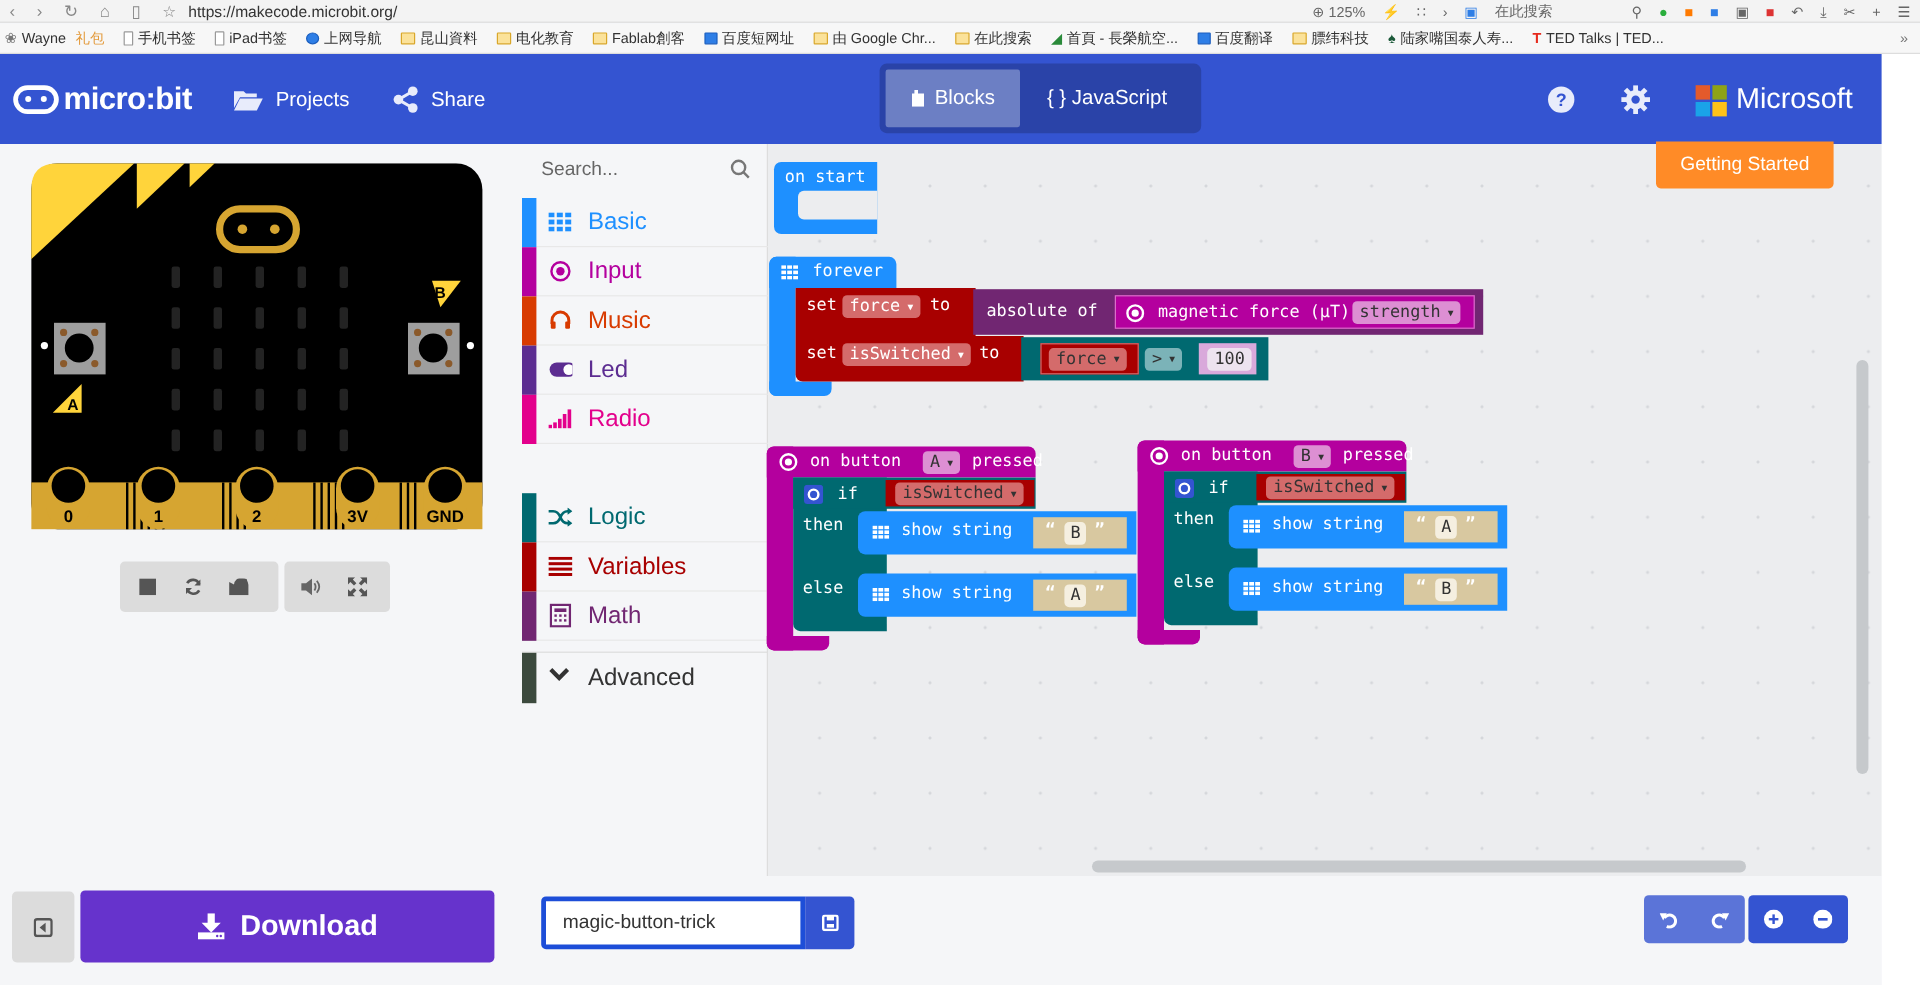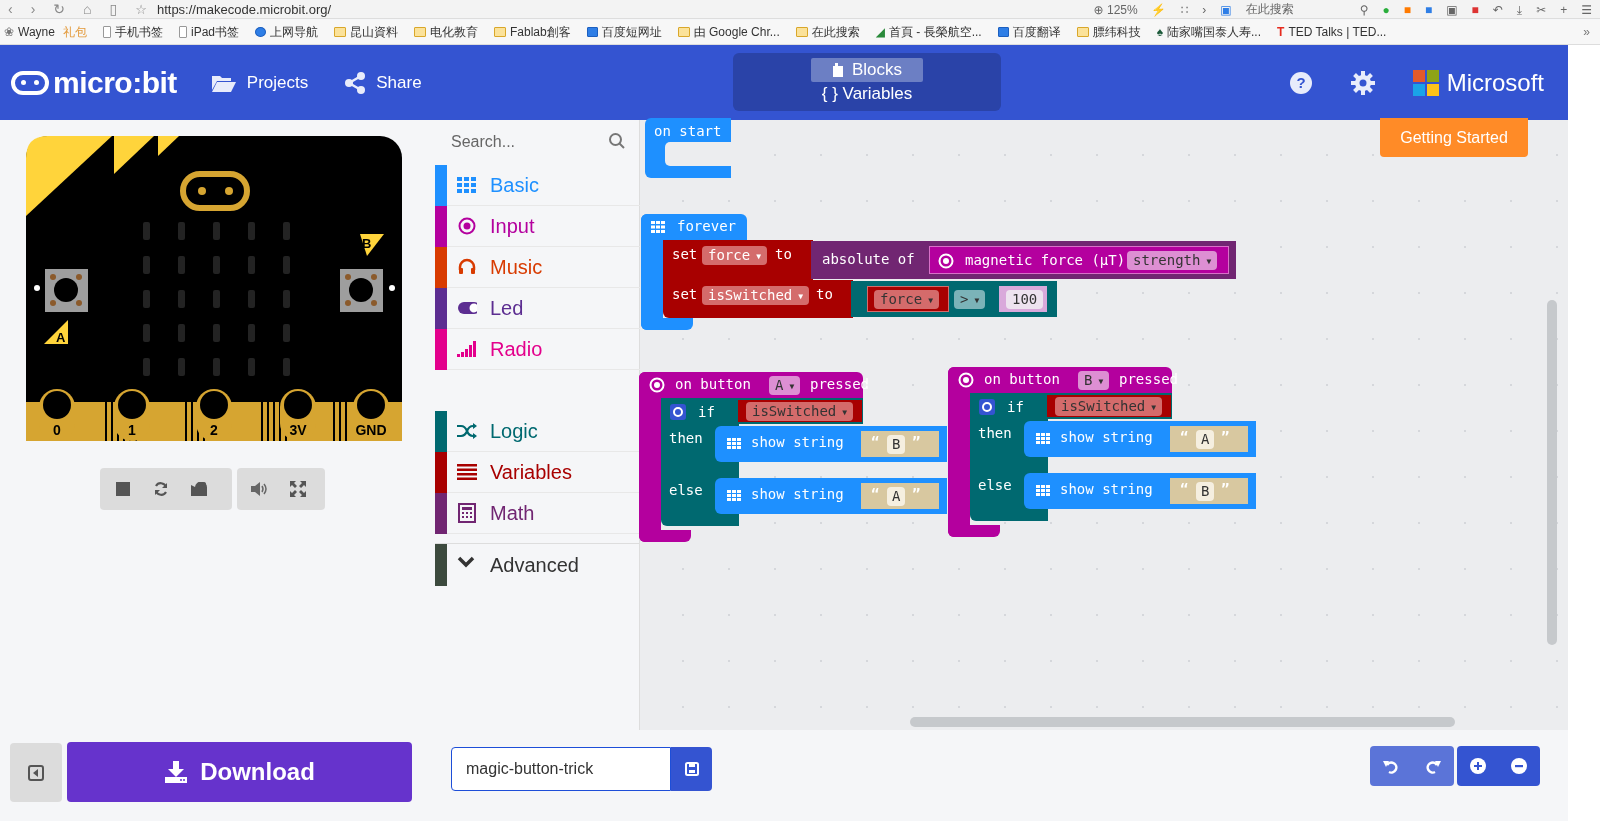--- a/index.html
+++ b/index.html
@@ -11,33 +11,33 @@
   .browser-bar .right { position:absolute; right: 8px; top: 0; height: 19px; display:flex; align-items:center; gap: 14px; font-size: 12px; color:#666; }
   .bookmarks { position: absolute; left: 0; top: 20px; width: 1600px; height: 25px; background: #f7f7f7; border-bottom: 1px solid #ddd; display: flex; align-items: center; font-size: 12px; color: #333; padding-left: 4px; gap: 16px; white-space: nowrap; overflow: hidden; }
   .bookmarks .bm { display:flex; align-items:center; gap:4px; }
   .bm-icon { display:inline-block; width: 12px; height: 10px; border: 1px solid #d9a72a; background: #fbe29a; border-radius: 1px; }
   .bm-icon.blank { background: #fff; border-color: #999; width: 8px; height: 12px; }
   .bm-icon.blue { background: #2e7ee6; border-color: #1c5fbf; width: 11px; }
   .bm-more { position:absolute; right: 10px; color:#777; }
 
   
   .header { position: absolute; left: 0; top: 45px; width: 1600px; height: 75px; background: #3454d1; display: flex; align-items: center; }
-  .logo { display:flex; align-items:center; margin-left: 11px; color: #fff; font-size: 30px; font-weight: bold; letter-spacing: -0.5px; }
+  .logo { display:flex; align-items:center; margin-left: 11px; color: #fff; font-size: 26px; font-weight: bold; letter-spacing: -0.5px; }
   .logo-badge { width: 38px; height: 24px; border: 4px solid #fff; border-radius: 12px; position: relative; margin-right: 4px; }
   .logo-badge::before, .logo-badge::after { content:""; position:absolute; top: 5px; width: 5px; height: 5px; background:#fff; border-radius:50%; }
   .logo-badge::before { left: 6px; } .logo-badge::after { right: 6px; }
   .hdr-btn { display:flex; align-items:center; color:#fff; font-size: 17px; gap: 10px; margin-left: 36px; cursor:pointer; }
   .hdr-btn svg { fill: #e8ecfb; }
-  .editor-toggle { position:absolute; left: 733px; top: 8px; width: 268px; height: 58px; background: #2a43a8; border-radius: 6px; display:flex; align-items:center; padding: 5px; flex-direction: column; }
+  .editor-toggle { position:absolute; left: 733px; top: 8px; width: 268px; height: 58px; background: #2a43a8; border-radius: 6px; display:flex; align-items:center; padding: 5px; }
   .toggle-item { height: 48px; display:flex; align-items:center; justify-content:center; color:#fff; font-size: 17px; gap: 8px; cursor:pointer; }
   .toggle-item.active { background: #6c7fc4; width: 112px; border-radius: 2px; }
   .toggle-item.js { width: 145px; }
   .hdr-right { position:absolute; right: 56px; top: 0; height: 75px; display:flex; align-items:center; }
   .hdr-icon { width: 24px; height: 24px; margin-right: 38px; cursor:pointer; }
-  .ms-logo { display:flex; align-items:center; color:#fff; font-size: 24px; gap: 8px; }
+  .ms-logo { display:flex; align-items:flex-end; color:#fff; font-size: 24px; gap: 8px; }
   .ms-squares { display:grid; grid-template-columns: 12px 12px; grid-template-rows: 12px 12px; gap: 2px; }
 
   
   .simulator { position:absolute; left: 0; top: 120px; width: 435px; height: 610px; background: #f5f6f8; }
   .board { position:absolute; left: 26px; top: 16px; width: 382px; height: 314px; }
   .sim-toolbar { position:absolute; left: 100px; top: 348px; display:flex; gap: 5px; }
   .sim-group { height: 42px; background: #dcdcdc; border-radius: 4px; display:flex; align-items:center; padding: 0 8px; gap: 8px; }
   .sim-btn { width: 30px; height: 30px; display:flex; align-items:center; justify-content:center; cursor:pointer; }
 
   
@@ -63,21 +63,21 @@
   .blk .t { position:absolute; white-space: nowrap; }
   .dd { position:absolute; border-radius: 4px; padding: 0 6px; height: 19px; line-height: 19px; font-size: 14px; white-space:nowrap; cursor:pointer; }
   .dd .arr { font-size: 8px; margin-left: 6px; vertical-align: middle; }
   .vscroll { position:absolute; left: 1547px; top: 300px; width: 10px; height: 345px; background: #c6c9cc; border-radius: 5px; }
   .hscroll { position:absolute; left: 910px; top: 717px; width: 545px; height: 10px; background: #c6c9cc; border-radius: 5px; }
 
   
   .bottom { position:absolute; left: 0; top: 730px; width: 1568px; height: 91px; background: #f5f6f8; }
   .collapse-btn { position:absolute; left: 10px; top: 13px; width: 52px; height: 59px; background:#dcdcdc; border-radius: 4px; display:flex; align-items:center; justify-content:center; cursor:pointer; }
   .download-btn { position:absolute; left: 67px; top: 12px; width: 345px; height: 60px; background: #6633cc; border-radius: 4px; color:#fff; font-size: 24px; font-weight: bold; display:flex; align-items:center; justify-content:center; gap: 12px; cursor:pointer; }
-  .project-name { position:absolute; left: 451px; top: 17px; width: 220px; height: 44px; background:#fff; border: 1px solid #1d4ed8; border-radius: 4px 0 0 4px; padding-left: 14px; font-size: 16px; color:#333; font-family: "Liberation Sans", sans-serif; outline:none; }
+  .project-name { position:absolute; left: 451px; top: 17px; width: 220px; height: 44px; background:#fff; border: 4px solid #1d4ed8; border-radius: 4px 0 0 4px; padding-left: 14px; font-size: 16px; color:#333; font-family: "Liberation Sans", sans-serif; outline:none; }
   .save-btn { position:absolute; left: 671px; top: 17px; width: 41px; height: 44px; background:#3454d1; border-radius: 0 4px 4px 0; display:flex; align-items:center; justify-content:center; cursor:pointer; }
   .undo-group { position:absolute; left: 1370px; top: 16px; width: 84px; height: 40px; background: #5b74d8; border-radius: 4px; display:flex; align-items:center; justify-content:space-around; }
   .zoom-group { position:absolute; left: 1457px; top: 16px; width: 83px; height: 40px; background: #3454d1; border-radius: 4px; display:flex; align-items:center; justify-content:space-around; }
   .ibtn { width: 30px; height: 30px; display:flex; align-items:center; justify-content:center; cursor:pointer; }
   .right-edge { position:absolute; left: 1568px; top: 45px; width: 32px; height: 776px; background: #fff; }
 </style>
 </head>
 <body>
 
 <div class="browser-bar">
@@ -199,21 +199,21 @@
     <span>Share</span>
   </div>
   <div class="editor-toggle">
     <div class="toggle-item active">
       <svg width="12" height="14" viewBox="0 0 12 14">
           <path fill="#fff" d="M3 0h3v3h5v11H1V3h2z"></path>
         </svg>
       <span>Blocks</span>
     </div>
     <div class="toggle-item js">
-      <span>{ } Variables</span>
+      <span>{ } JavaScript</span>
     </div>
   </div>
   <div class="hdr-right">
     <svg class="hdr-icon" viewBox="0 0 24 24">
         <circle cx="12" cy="12" r="11" fill="#e8ecfb"></circle>
         <text x="12" y="17" text-anchor="middle" font-size="15" font-weight="bold" fill="#3454d1" font-family="Liberation Sans, sans-serif">?</text>
       </svg>
     <svg class="hdr-icon" viewBox="0 0 24 24">
         <g fill="#e8ecfb">
           <circle cx="12" cy="12" r="8"></circle>
@@ -488,21 +488,21 @@
     <span class="bar"></span>
     <svg class="ico" width="18" height="12" viewBox="0 0 18 12">
         <path d="M2 2l7 7 7-7" stroke="#333" stroke-width="3.5" fill="none"></path>
       </svg>
     <span class="lbl">Advanced</span>
   </div>
 </div>
 
 <div class="workspace"></div>
 
-<div class="blk" style="left:645px;top:118px;width:86px;height:60px;">
+<div class="blk" style="left:645px;top:135px;width:86px;height:60px;">
   <div style="position:absolute;left:0;top:0;width:86px;height:60px;background:#1e90ff;border-radius:6px 0 0 6px;"></div>
   <div style="position:absolute;left:20px;top:24px;width:66px;height:24px;background:#ecedef;border-radius:5px 0 0 5px;"></div>
   <span class="t" style="left:9px;top:5px;">on start</span>
 </div>
 
 <div class="blk" style="left:641px;top:214px;width:600px;height:118px;">
   <div style="position:absolute;left:0;top:0;width:106px;height:26px;background:#1e90ff;border-radius:6px 6px 0 0;"></div>
   <div style="position:absolute;left:0;top:0;width:22px;height:116px;background:#1e90ff;border-radius:6px 0 0 6px;"></div>
   <div style="position:absolute;left:0;top:104px;width:52px;height:12px;background:#1e90ff;border-radius:0 0 6px 6px;"></div>
   <svg style="position:absolute;left:10px;top:7px;" width="15" height="12">

